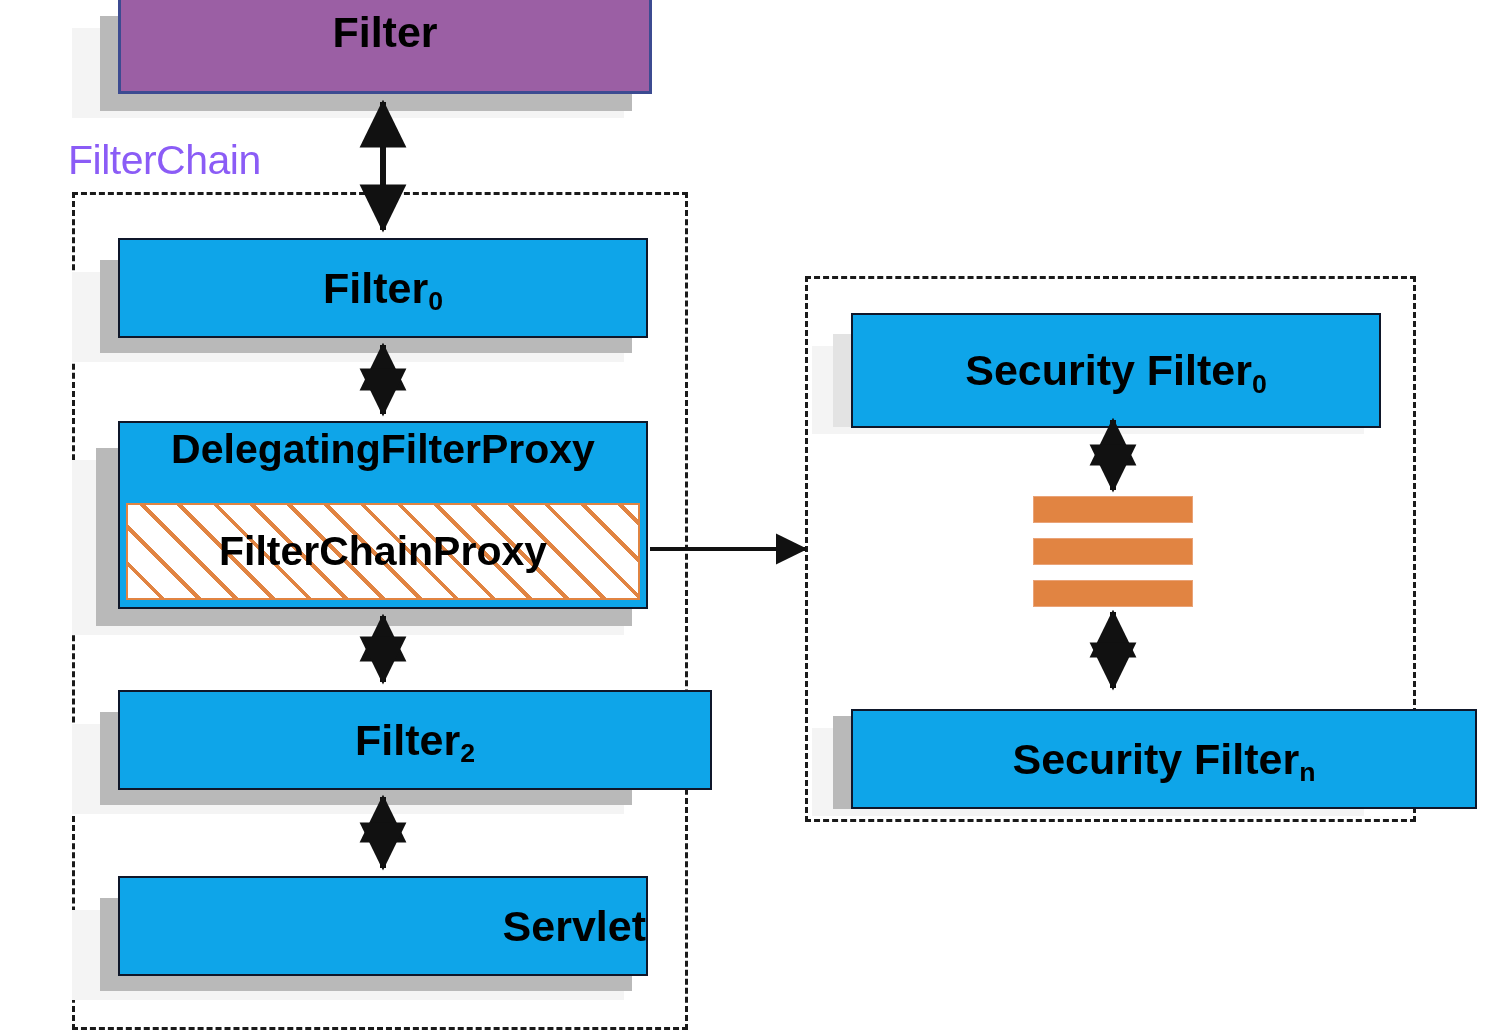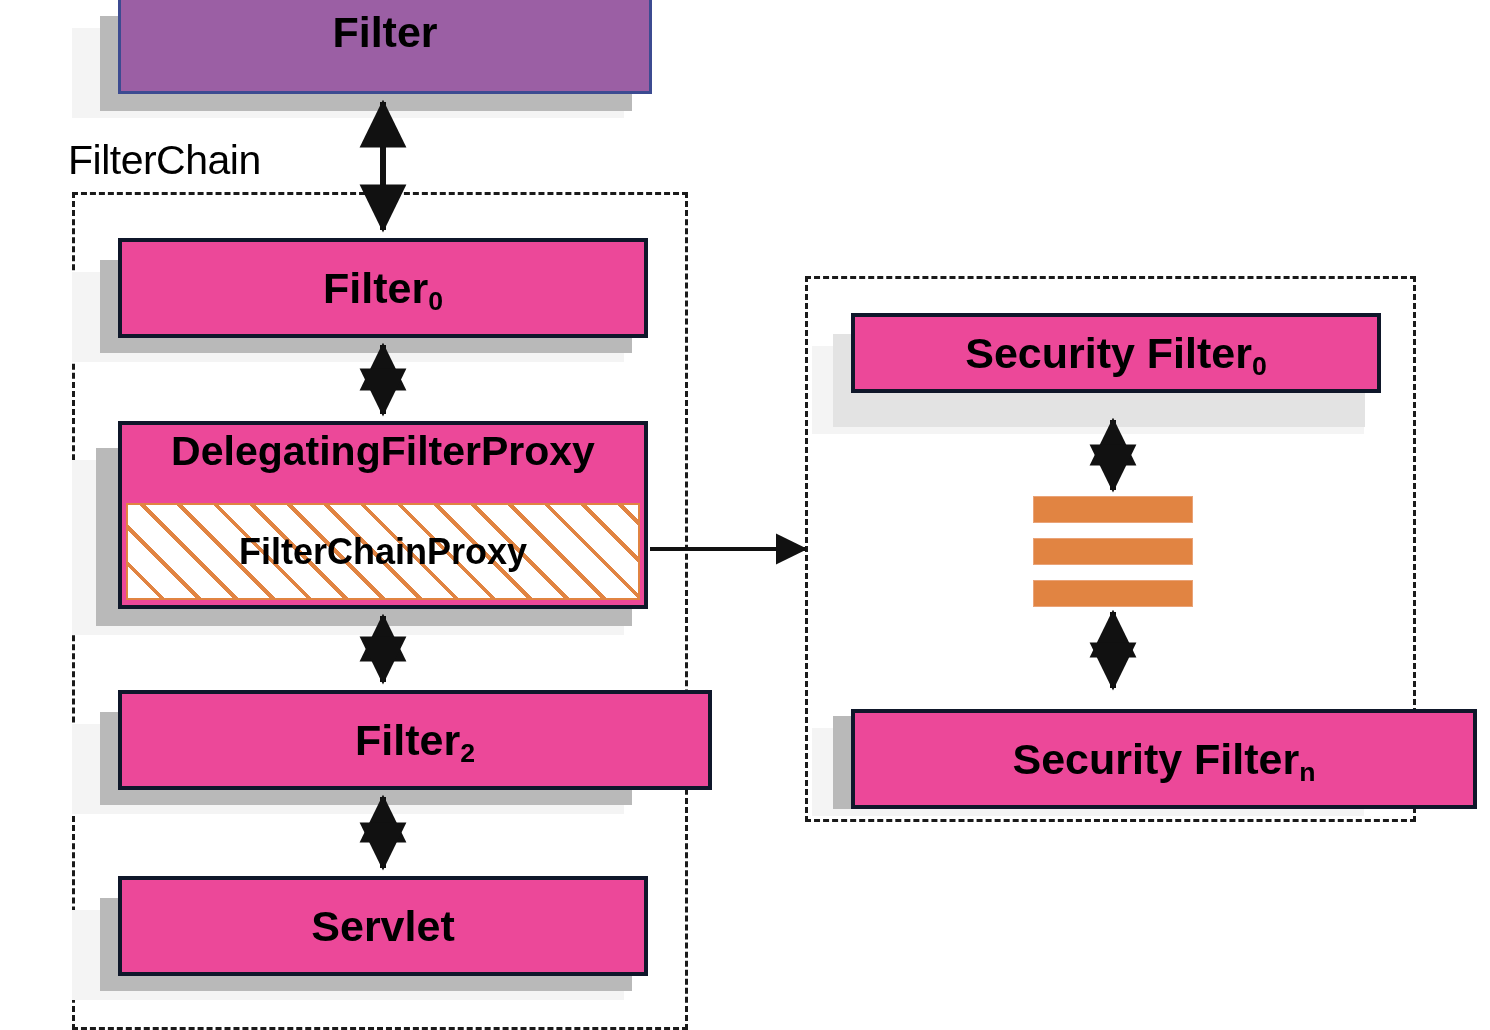--- a/index.html
+++ b/index.html
@@ -22,21 +22,21 @@
   .group-box {
     position: absolute;
     border: 3px dashed #1a1a1a;
     box-sizing: border-box;
     background: transparent;
   }
   .group-label {
     position: absolute;
     font-size: 41px;
     font-weight: 400;
-    color: #000000;
+    color: #8b5cf6;
     white-space: nowrap;
     line-height: 1;
     letter-spacing: -0.5px;
   }
 
   
   .shadow-far {
     position: absolute;
     background: #f4f4f4;
     box-sizing: border-box;
@@ -57,22 +57,22 @@
     display: flex;
     align-items: center;
     justify-content: center;
     color: #000000;
     font-weight: bold;
     font-size: 43px;
     line-height: 1;
     white-space: nowrap;
   }
   .node.orange {
-    background: #ec4899;
-    border: 4px solid #0f172a;
+    background: #0ea5e9;
+    border: 2px solid #0f172a;
   }
   .node.purple {
     background: #9b5fa4;
     border: 3px solid #3c4b91;
   }
 
   
   .node.proxy-outer {
     align-items: flex-start;
     justify-content: center;
@@ -137,41 +137,41 @@
   <div class="shadow-near" style="left:100px; top:260px; width:532px; height:93px;"></div>
   <div class="node orange" style="left:118px; top:238px; width:530px; height:100px;">
     <span><span>Filter</span><span class="sub">0</span></span>
   </div>
 
   <div class="shadow-far" style="left:72px; top:460px; width:552px; height:175px;"></div>
   <div class="shadow-near" style="left:96px; top:448px; width:536px; height:178px;"></div>
   <div class="node orange proxy-outer" style="left:118px; top:421px; width:530px; height:188px; font-size:41px;">
     <span>DelegatingFilterProxy</span>
   </div>
-  <div class="node hatched" style="left:126px; top:503px; width:514px; height:97px; font-size:36px;">
+  <div class="node hatched" style="left:126px; top:503px; width:514px; height:97px; font-size:41px;">
     <span>FilterChainProxy</span>
   </div>
 
   <div class="shadow-far" style="left:72px; top:724px; width:552px; height:90px;"></div>
   <div class="shadow-near" style="left:100px; top:712px; width:532px; height:93px;"></div>
   <div class="node orange" style="left:118px; top:690px; width:594px; height:100px;">
     <span><span>Filter</span><span class="sub">2</span></span>
   </div>
 
   <div class="shadow-far" style="left:72px; top:910px; width:552px; height:90px;"></div>
   <div class="shadow-near" style="left:100px; top:898px; width:532px; height:93px;"></div>
-  <div class="node orange" style="left:118px; top:876px; width:530px; height:100px;">
+  <div class="node orange" style="left:118px; top:876px; width:530px; height:100px;justify-content:flex-end;">
     <span>Servlet</span>
   </div>
 
   <div class="group-box" style="left:805px; top:276px; width:611px; height:546px;"></div>
 
   <div class="shadow-far" style="left:812px; top:346px; width:552px; height:88px;"></div>
   <div class="shadow-near light" style="left:833px; top:334px; width:532px; height:93px;"></div>
-  <div class="node orange" style="left:851px; top:313px; width:530px; height:80px;">
+  <div class="node orange" style="left:851px; top:313px; width:530px; height:115px;">
     <span><span>Security Filter</span><span class="sub">0</span></span>
   </div>
 
   <div class="ellipsis-bar" style="left:1033px; top:496px; width:160px; height:27px;"></div>
   <div class="ellipsis-bar" style="left:1033px; top:538px; width:160px; height:27px;"></div>
   <div class="ellipsis-bar" style="left:1033px; top:580px; width:160px; height:27px;"></div>
 
   <div class="shadow-far" style="left:812px; top:728px; width:552px; height:88px;"></div>
   <div class="shadow-near" style="left:833px; top:716px; width:532px; height:93px;"></div>
   <div class="node orange" style="left:851px; top:709px; width:626px; height:100px;">

